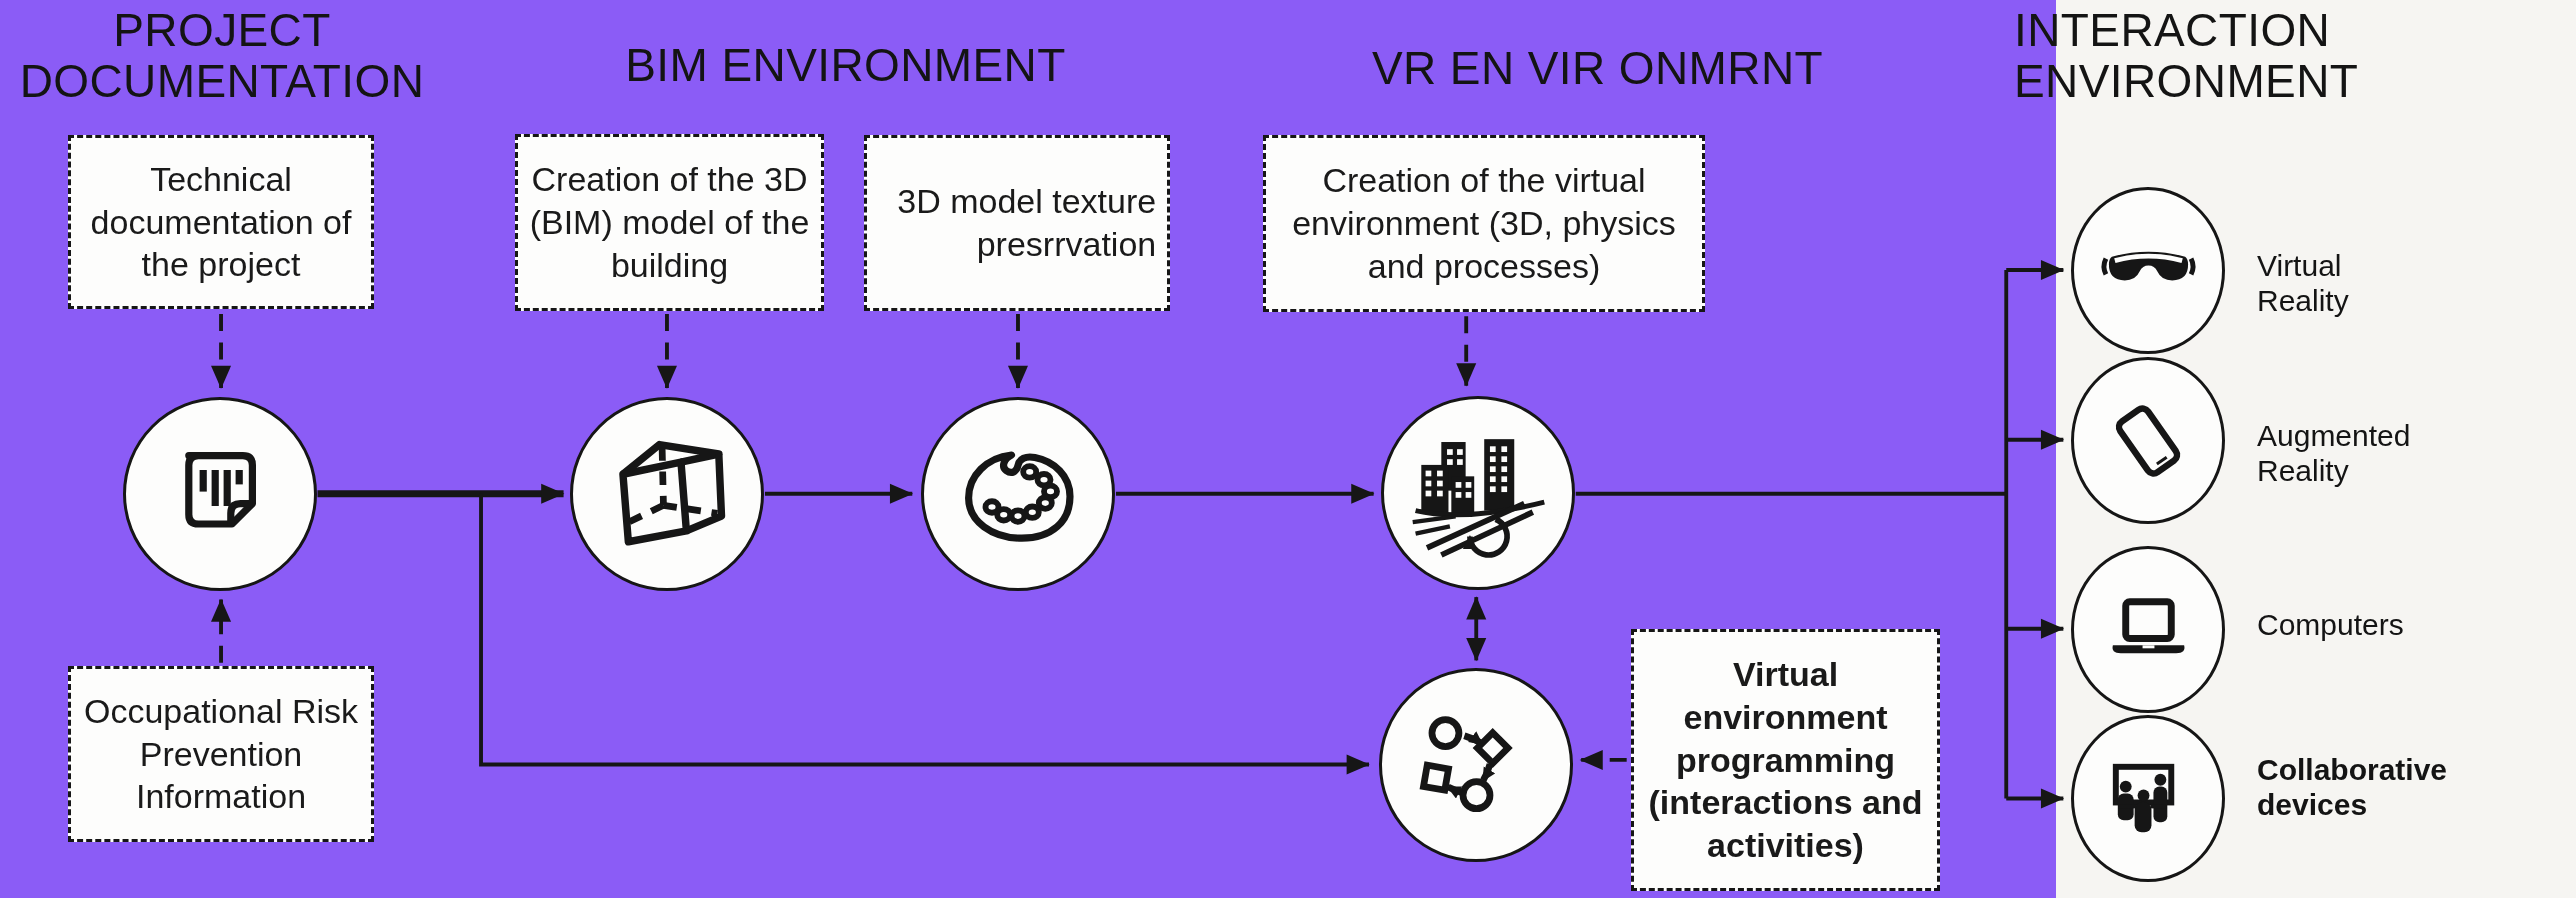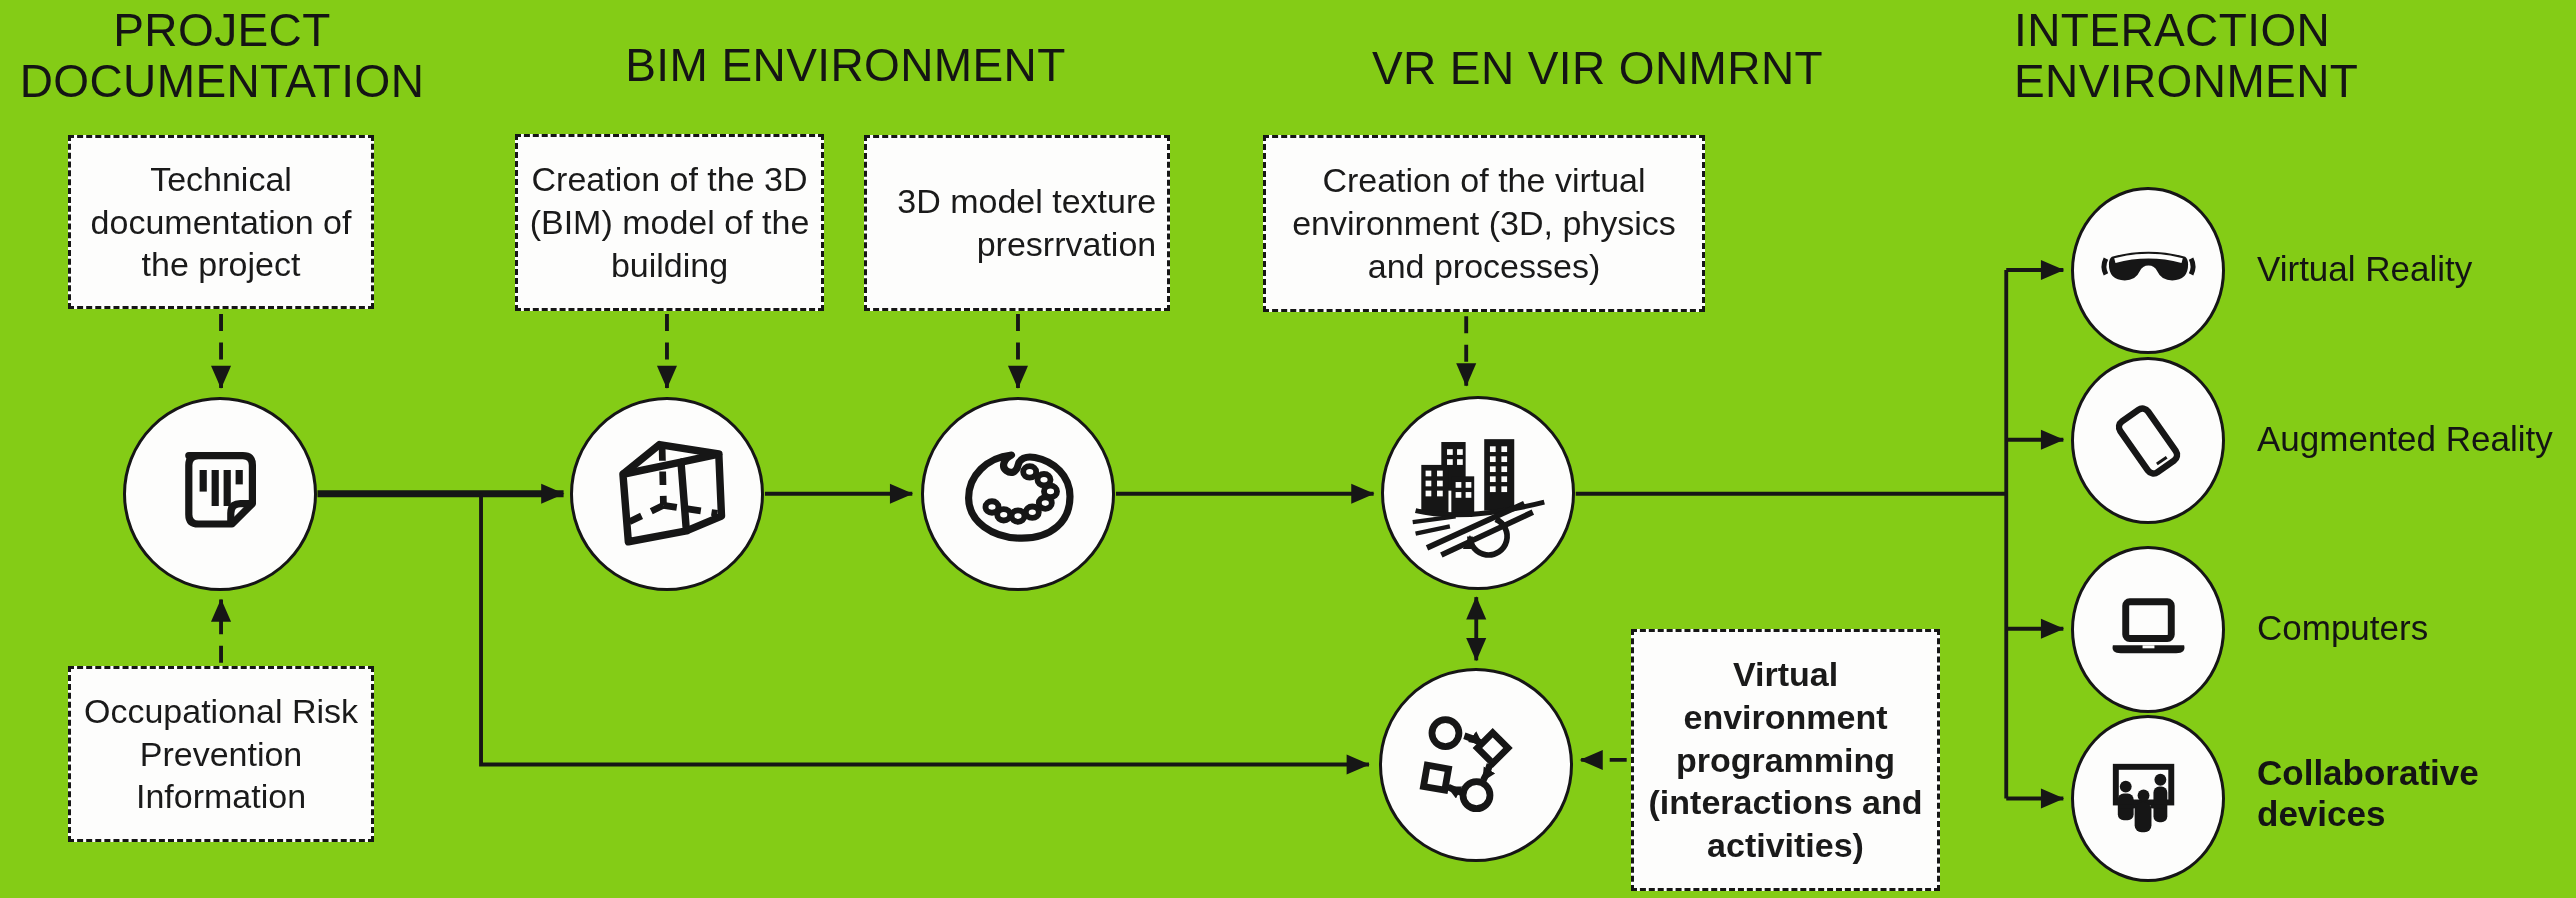--- a/index.html
+++ b/index.html
@@ -1,26 +1,26 @@
 <!DOCTYPE html>
 <html style="font-size:12.3px"><head>
 <meta charset="utf-8">
 <style>
   html,body{margin:0;padding:0;}
   body{width:2576px;height:898px;overflow:hidden;background:#f6f5f2;
        font-family:"Liberation Sans","DejaVu Sans",sans-serif;color:#161616;}
-  .canvas{position:absolute;left:0;top:0;width:2576px;height:898px;background:#84cc16;}
+  .canvas{position:absolute;left:0;top:0;width:2056px;height:898px;background:#8b5cf6;}
   .hdr{position:absolute;font-size:46px;line-height:1.12;white-space:pre-line;color:#141414;letter-spacing:0.4px;}
   .hdr.center{text-align:center;}
   .dbox{position:absolute;background:#fdfdfc;border:3.1px dashed #161616;
         display:flex;align-items:center;justify-content:center;text-align:center;
         font-size:34px;line-height:1.26;color:#1a1a1a;padding:4.6px 10.8px;box-sizing:border-box;}
   .node{position:absolute;background:#fdfdfc;border:3.9px solid #161616;border-radius:50%;
         display:flex;align-items:center;justify-content:center;box-sizing:border-box;}
-  .devlbl{position:absolute;font-size:35px;line-height:1.18;white-space:pre-line;color:#141414;}
+  .devlbl{position:absolute;font-size:30px;line-height:1.18;white-space:pre-line;color:#141414;}
   svg{display:block;}
   .connectors{position:absolute;left:0;top:0;z-index:1;}
   .node,.dbox,.hdr,.devlbl{z-index:2;}
 </style>
 </head>
 <body>
 
 <div class="canvas">
 
   <div class="hdr center" style="left:0;top:4.6px;width:444px;">PROJECT

